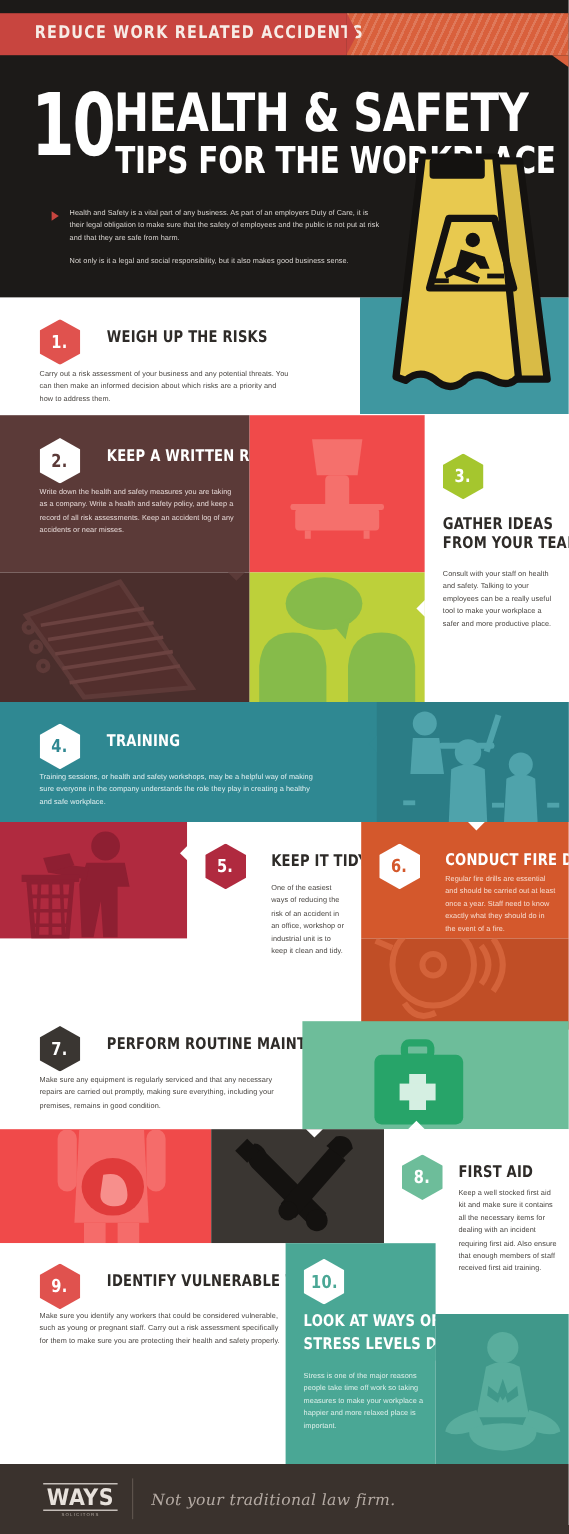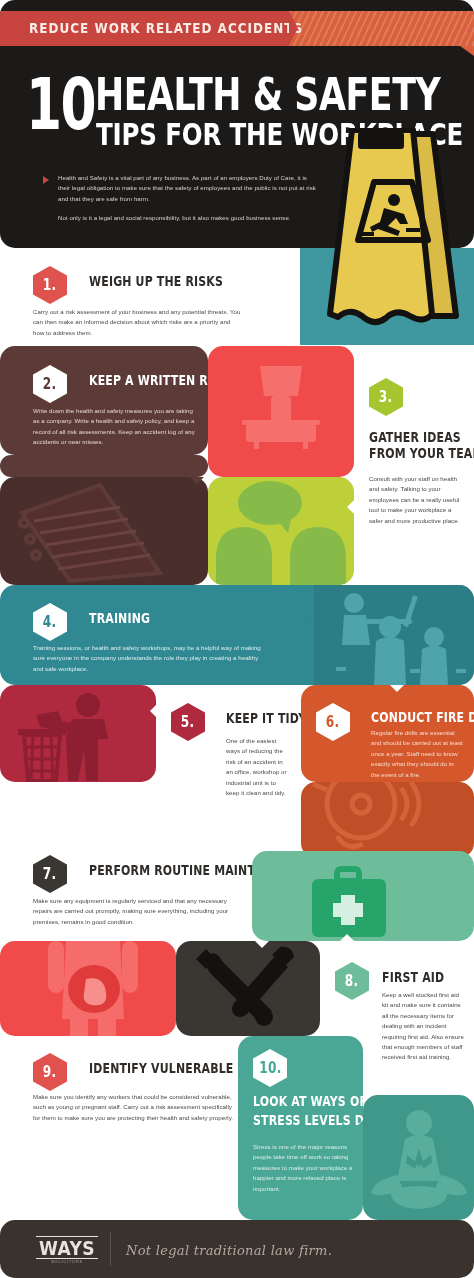--- a/index.html
+++ b/index.html
@@ -5,21 +5,21 @@
   * { margin:0; padding:0; box-sizing:border-box; }
   html, body { background:#ffffff; }
   body {
     width:474px; height:1278px; position:relative; overflow:hidden;
     font-family:"Liberation Sans", sans-serif;
     color:#3a3a3a;
   }
   .stage { position:absolute; inset:0; background:#ffffff; }
 
   
-  .blk { position:absolute; overflow:hidden;border-radius:15px; }
+  .blk { position:absolute; overflow:hidden; }
 
   
   #header { left:0; top:0; width:474px; height:248px; background:#1c1a18; }
   #ribbon-red {
     position:absolute; left:0; top:11px; width:289px; height:35px;
     background:#c8453f; z-index:4;
   }
   #ribbon-red .rtext {
     position:absolute; left:29px; top:9px;
     font-family:"DejaVu Sans Condensed","Liberation Sans Narrow","Liberation Sans", sans-serif;
@@ -411,16 +411,16 @@
     </svg>
   </div>
   <div class="notch-l" style="left:356px;top:1120px;border-right:7px solid #4aa795;"></div>
 
   <div class="blk" id="footer">
     <div id="logo-wrap">
       <div id="logo-text">WAYS</div>
       <div id="logo-sub">SOLICITORS</div>
     </div>
     <div id="logo-divider"></div>
-    <div id="tagline">Not legal traditional law firm.</div>
+    <div id="tagline">Not your traditional law firm.</div>
   </div>
 
 </div>
 
 </body></html>

